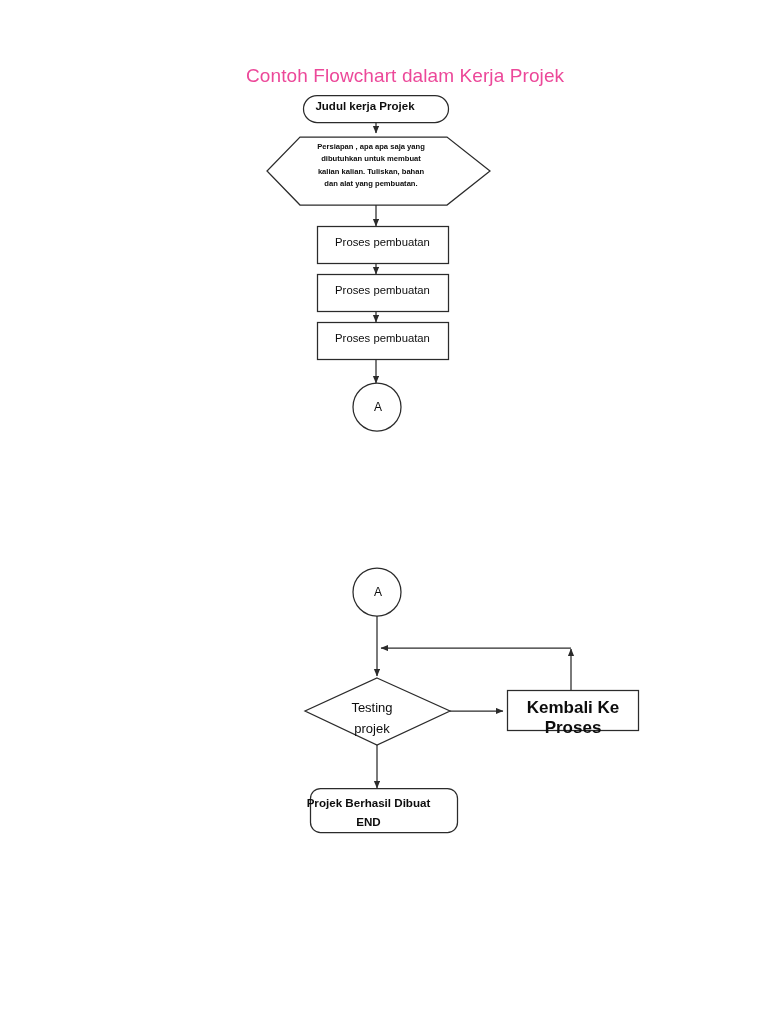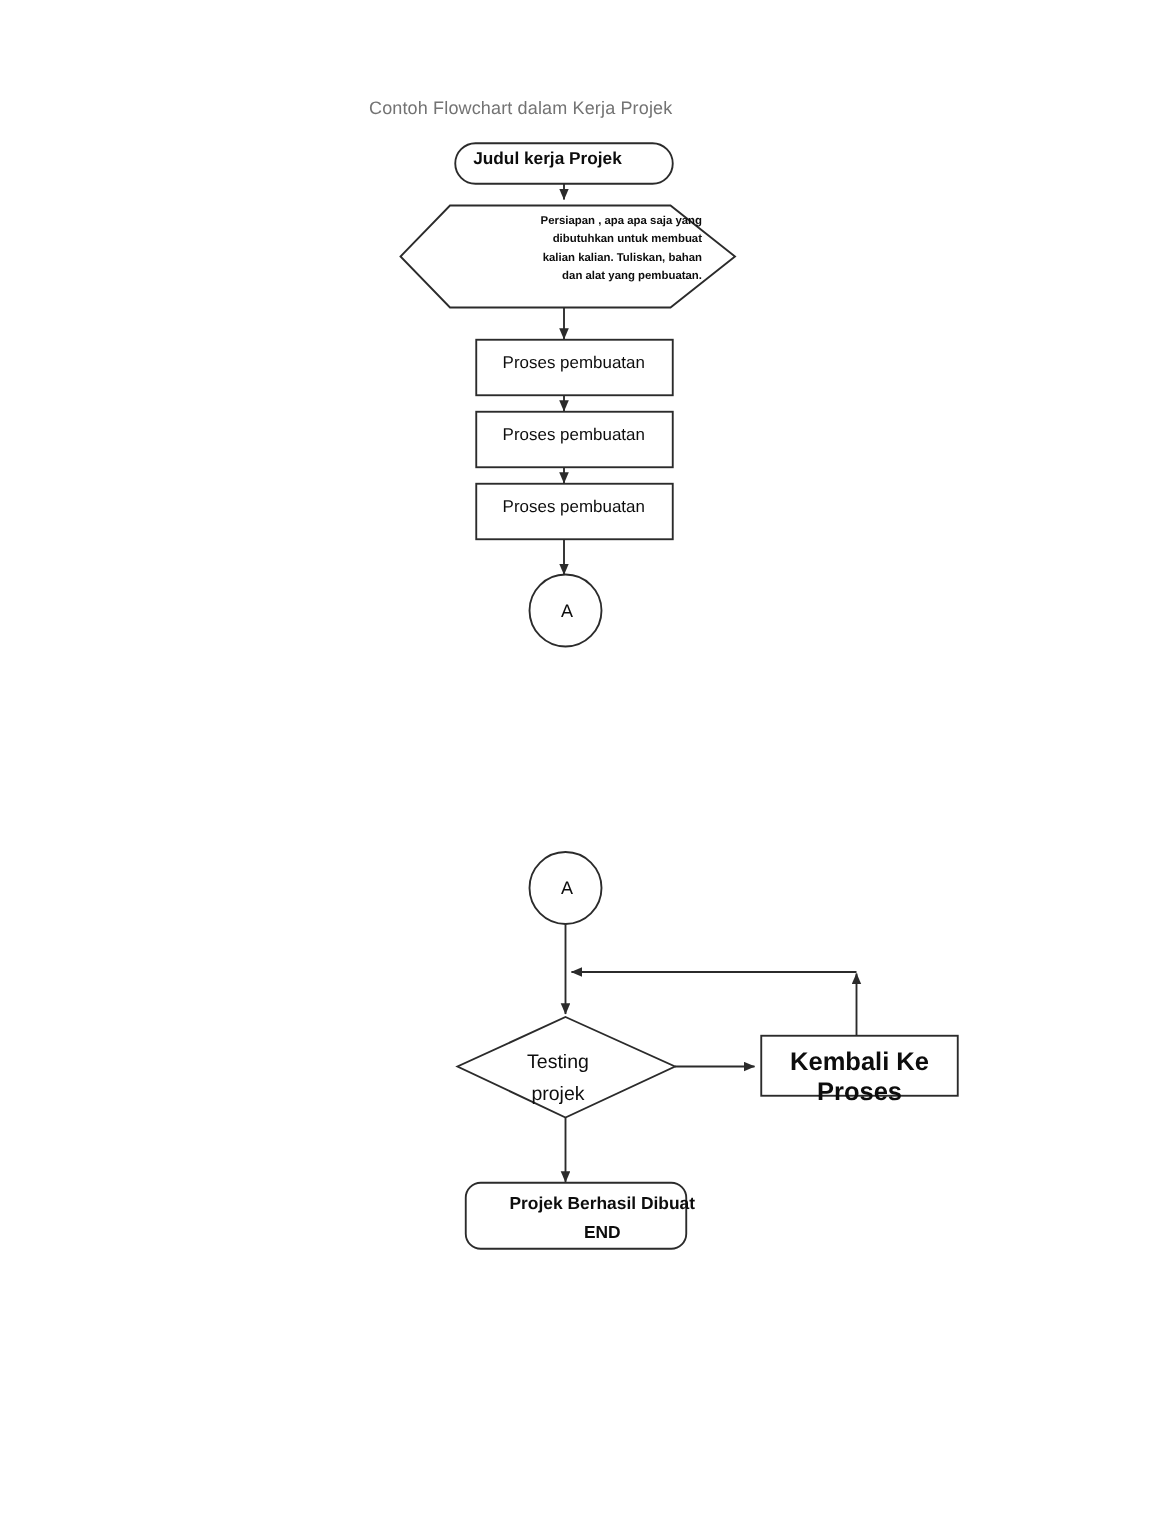--- a/index.html
+++ b/index.html
@@ -19,39 +19,39 @@
     position: absolute;
     left: 0;
     top: 0;
     width: 768px;
     height: 1024px;
   }
   .page-title {
     position: absolute;
     left: 246px;
     top: 65px;
-    font-size: 12px;
+    font-size: 19px;
     letter-spacing: 0.1px;
-    color: #737373;
+    color: #ec4899;
     white-space: nowrap;
   }
   .node-text {
     position: absolute;
     text-align: center;
     color: #0d0d0d;
     pointer-events: none;
   }
   .t-start {
     left: 303px; top: 100px; width: 124px;
     font-size: 11.5px; font-weight: bold;
   }
   .t-hex {
-    left: 314px; top: 141px; width: 150px;
+    left: 292px; top: 141px; width: 150px;
     font-size: 7.6px; font-weight: bold;
-    line-height: 12.4px; text-align: right;
+    line-height: 12.4px; text-align: center;
     padding-left: 4px;
   }
   .t-proc {
     left: 317px; width: 131px;
     font-size: 11.3px; font-weight: normal;
   }
   .t-proc1 { top: 236px; }
   .t-proc2 { top: 284px; }
   .t-proc3 { top: 332px; }
   .t-conn {
@@ -61,21 +61,21 @@
   .t-conn-a2 { left: 350px; top: 585px; }
   .t-diamond {
     left: 324px; top: 697px; width: 96px;
     font-size: 13px; line-height: 21px;
   }
   .t-kembali {
     left: 508px; top: 698px; width: 130px;
     font-size: 17px; font-weight: bold;
   }
   .t-end {
-    left: 328px; top: 793px; width: 147px;
+    left: 295px; top: 793px; width: 147px;
     font-size: 11.6px; font-weight: bold; line-height: 19px;
   }
 </style>
 </head>
 <body>
 
 <div class="page-title">Contoh Flowchart dalam Kerja Projek</div>
 
 <svg id="flow-canvas" viewBox="0 0 768 1024" xmlns="http://www.w3.org/2000/svg">
   <defs>

